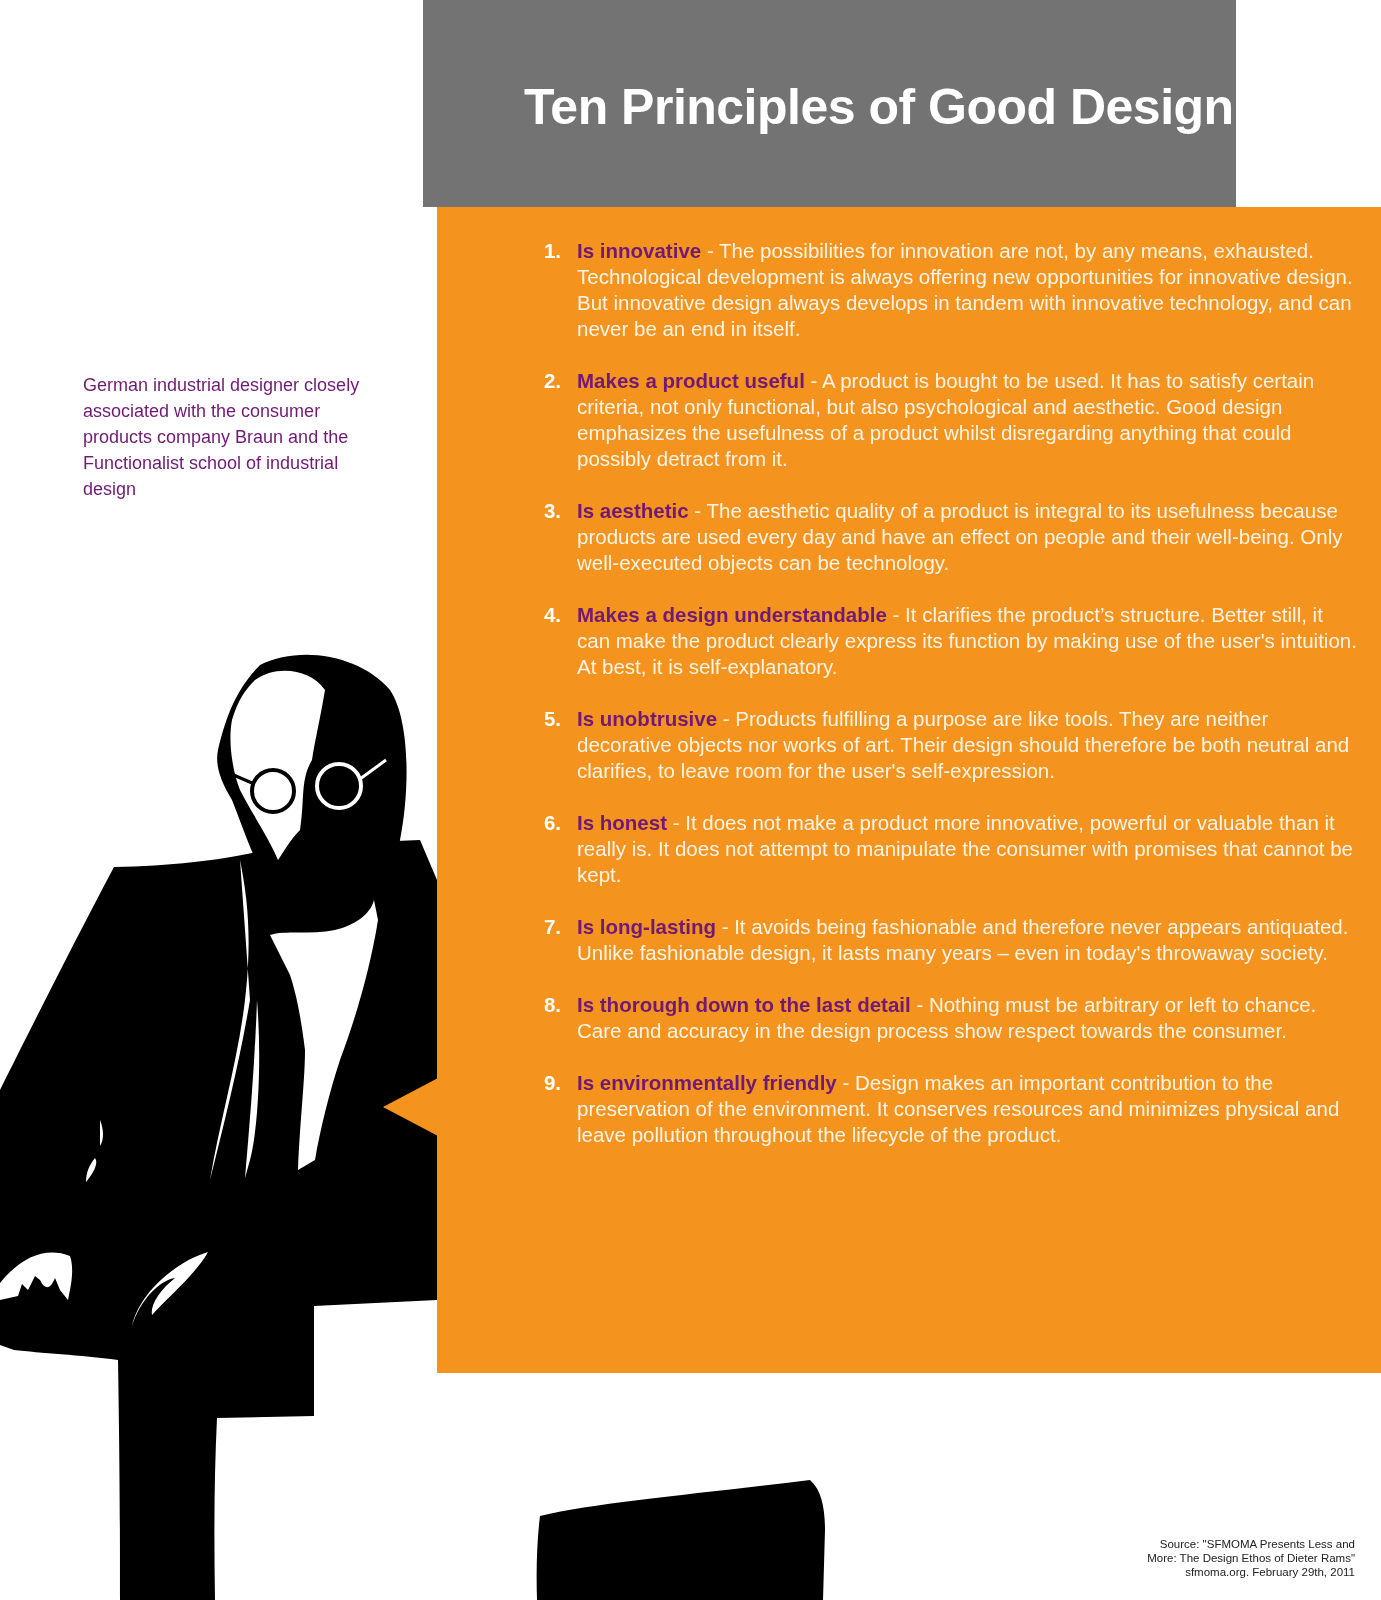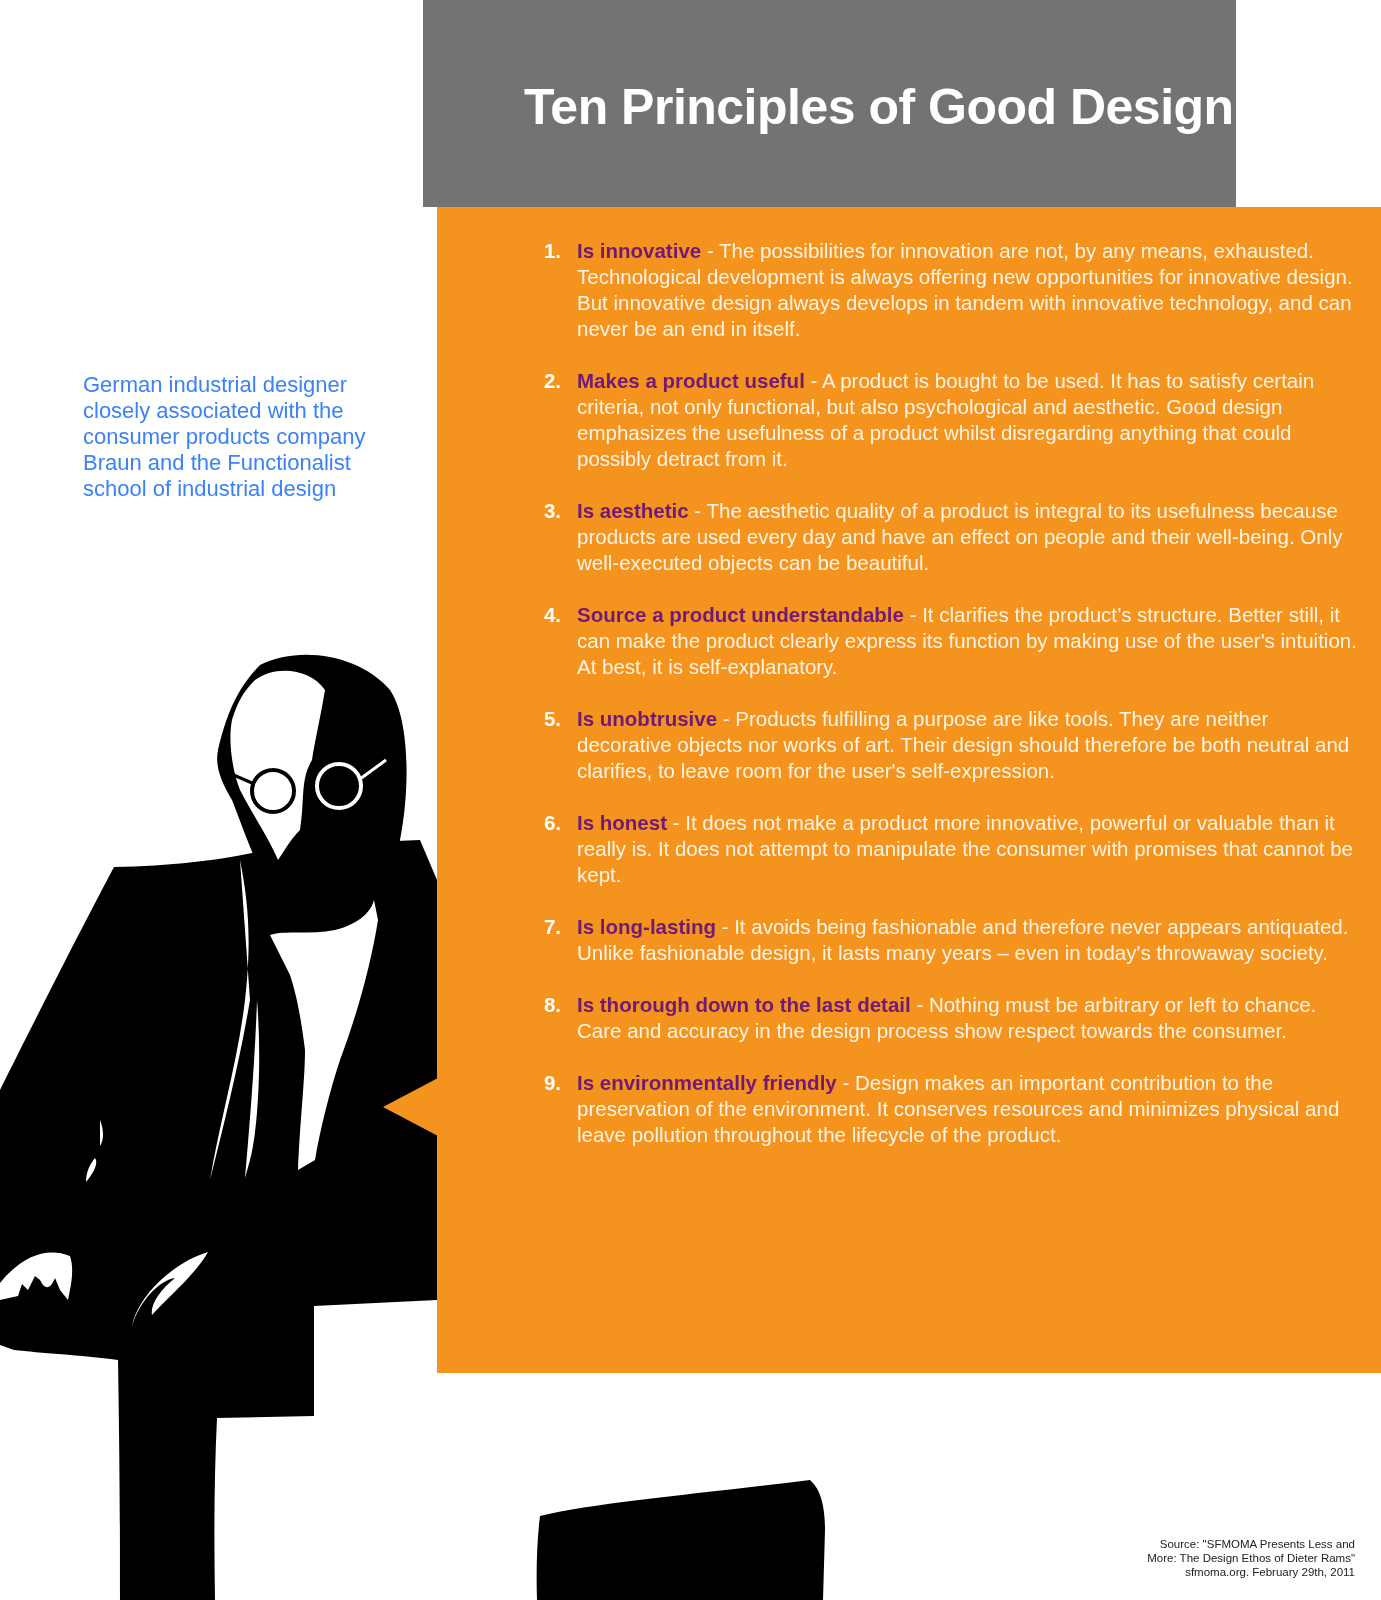--- a/index.html
+++ b/index.html
@@ -32,21 +32,21 @@
     position: relative; padding-left: 100px; color: #fff8ee;
     font-size: 20.5px; line-height: 26px; margin-bottom: 26px;
   }
   .principle .num {
     position: absolute; left: 0; width: 84px; text-align: right; font-weight: bold; color: #ffffff;
   }
   .principle .title { font-weight: bold; color: #701a75; }
   .principle .desc { color: #fff4e6; text-align: right; }
   .bio { position: absolute; left: 83px; top: 370px; z-index: 2; }
   .bio-name { margin: 0; color: #f5931f; font-size: 31px; font-weight: bold; line-height: 36px; }
-  .bio-desc { margin: 2px 0 0 0; color: #3b82f6; font-size: 22px; line-height: 26px; width: 300px; }
+  .bio-desc { margin: 2px 0 0 0; color: #701a75; font-size: 18px; line-height: 26px; width: 300px; }
   .source {
     position: absolute; right: 26px; top: 1537px; text-align: right;
     color: #222222; font-size: 11.5px; line-height: 14px; z-index: 2;
   }
 </style>
 </head>
 <body>
 
 <svg class="silhouette" viewBox="0 0 1381 1600" xmlns="http://www.w3.org/2000/svg">
 
@@ -80,22 +80,22 @@
 <div class="bio">
   <p class="bio-desc">German industrial designer closely associated with the consumer products company Braun and the Functionalist school of industrial design</p>
 </div>
 
 <div class="pointer"></div>
 
 <div class="orange-panel">
   <ol class="principles">
     <li class="principle"><span class="num">1.</span><span class="title">Is innovative</span><span class="desc"> - The possibilities for innovation are not, by any means, exhausted. Technological development is always offering new opportunities for innovative design. But innovative design always develops in tandem with innovative technology, and can never be an end in itself.</span></li>
     <li class="principle"><span class="num">2.</span><span class="title">Makes a product useful</span><span class="desc"> - A product is bought to be used. It has to satisfy certain criteria, not only functional, but also psychological and aesthetic. Good design emphasizes the usefulness of a product whilst disregarding anything that could possibly detract from it.</span></li>
-    <li class="principle"><span class="num">3.</span><span class="title">Is aesthetic</span><span class="desc"> - The aesthetic quality of a product is integral to its usefulness because products are used every day and have an effect on people and their well-being. Only well-executed objects can be beautiful.</span></li>
-    <li class="principle"><span class="num">4.</span><span class="title">Source a product understandable</span><span class="desc"> - It clarifies the product’s structure. Better still, it can make the product clearly express its function by making use of the user's intuition. At best, it is self-explanatory.</span></li>
+    <li class="principle"><span class="num">3.</span><span class="title">Is aesthetic</span><span class="desc"> - The aesthetic quality of a product is integral to its usefulness because products are used every day and have an effect on people and their well-being. Only well-executed objects can be technology.</span></li>
+    <li class="principle"><span class="num">4.</span><span class="title">Makes a design understandable</span><span class="desc"> - It clarifies the product’s structure. Better still, it can make the product clearly express its function by making use of the user's intuition. At best, it is self-explanatory.</span></li>
     <li class="principle"><span class="num">5.</span><span class="title">Is unobtrusive</span><span class="desc"> - Products fulfilling a purpose are like tools. They are neither decorative objects nor works of art. Their design should therefore be both neutral and clarifies, to leave room for the user's self-expression.</span></li>
     <li class="principle"><span class="num">6.</span><span class="title">Is honest</span><span class="desc"> - It does not make a product more innovative, powerful or valuable than it really is. It does not attempt to manipulate the consumer with promises that cannot be kept.</span></li>
     <li class="principle"><span class="num">7.</span><span class="title">Is long-lasting</span><span class="desc"> - It avoids being fashionable and therefore never appears antiquated. Unlike fashionable design, it lasts many years – even in today's throwaway society.</span></li>
     <li class="principle"><span class="num">8.</span><span class="title">Is thorough down to the last detail</span><span class="desc"> - Nothing must be arbitrary or left to chance. Care and accuracy in the design process show respect towards the consumer.</span></li>
     <li class="principle"><span class="num">9.</span><span class="title">Is environmentally friendly</span><span class="desc"> - Design makes an important contribution to the preservation of the environment. It conserves resources and minimizes physical and leave pollution throughout the lifecycle of the product.</span></li>
   </ol>
 </div>
 
 <div class="source">
   <div>Source: "SFMOMA Presents Less and</div>

